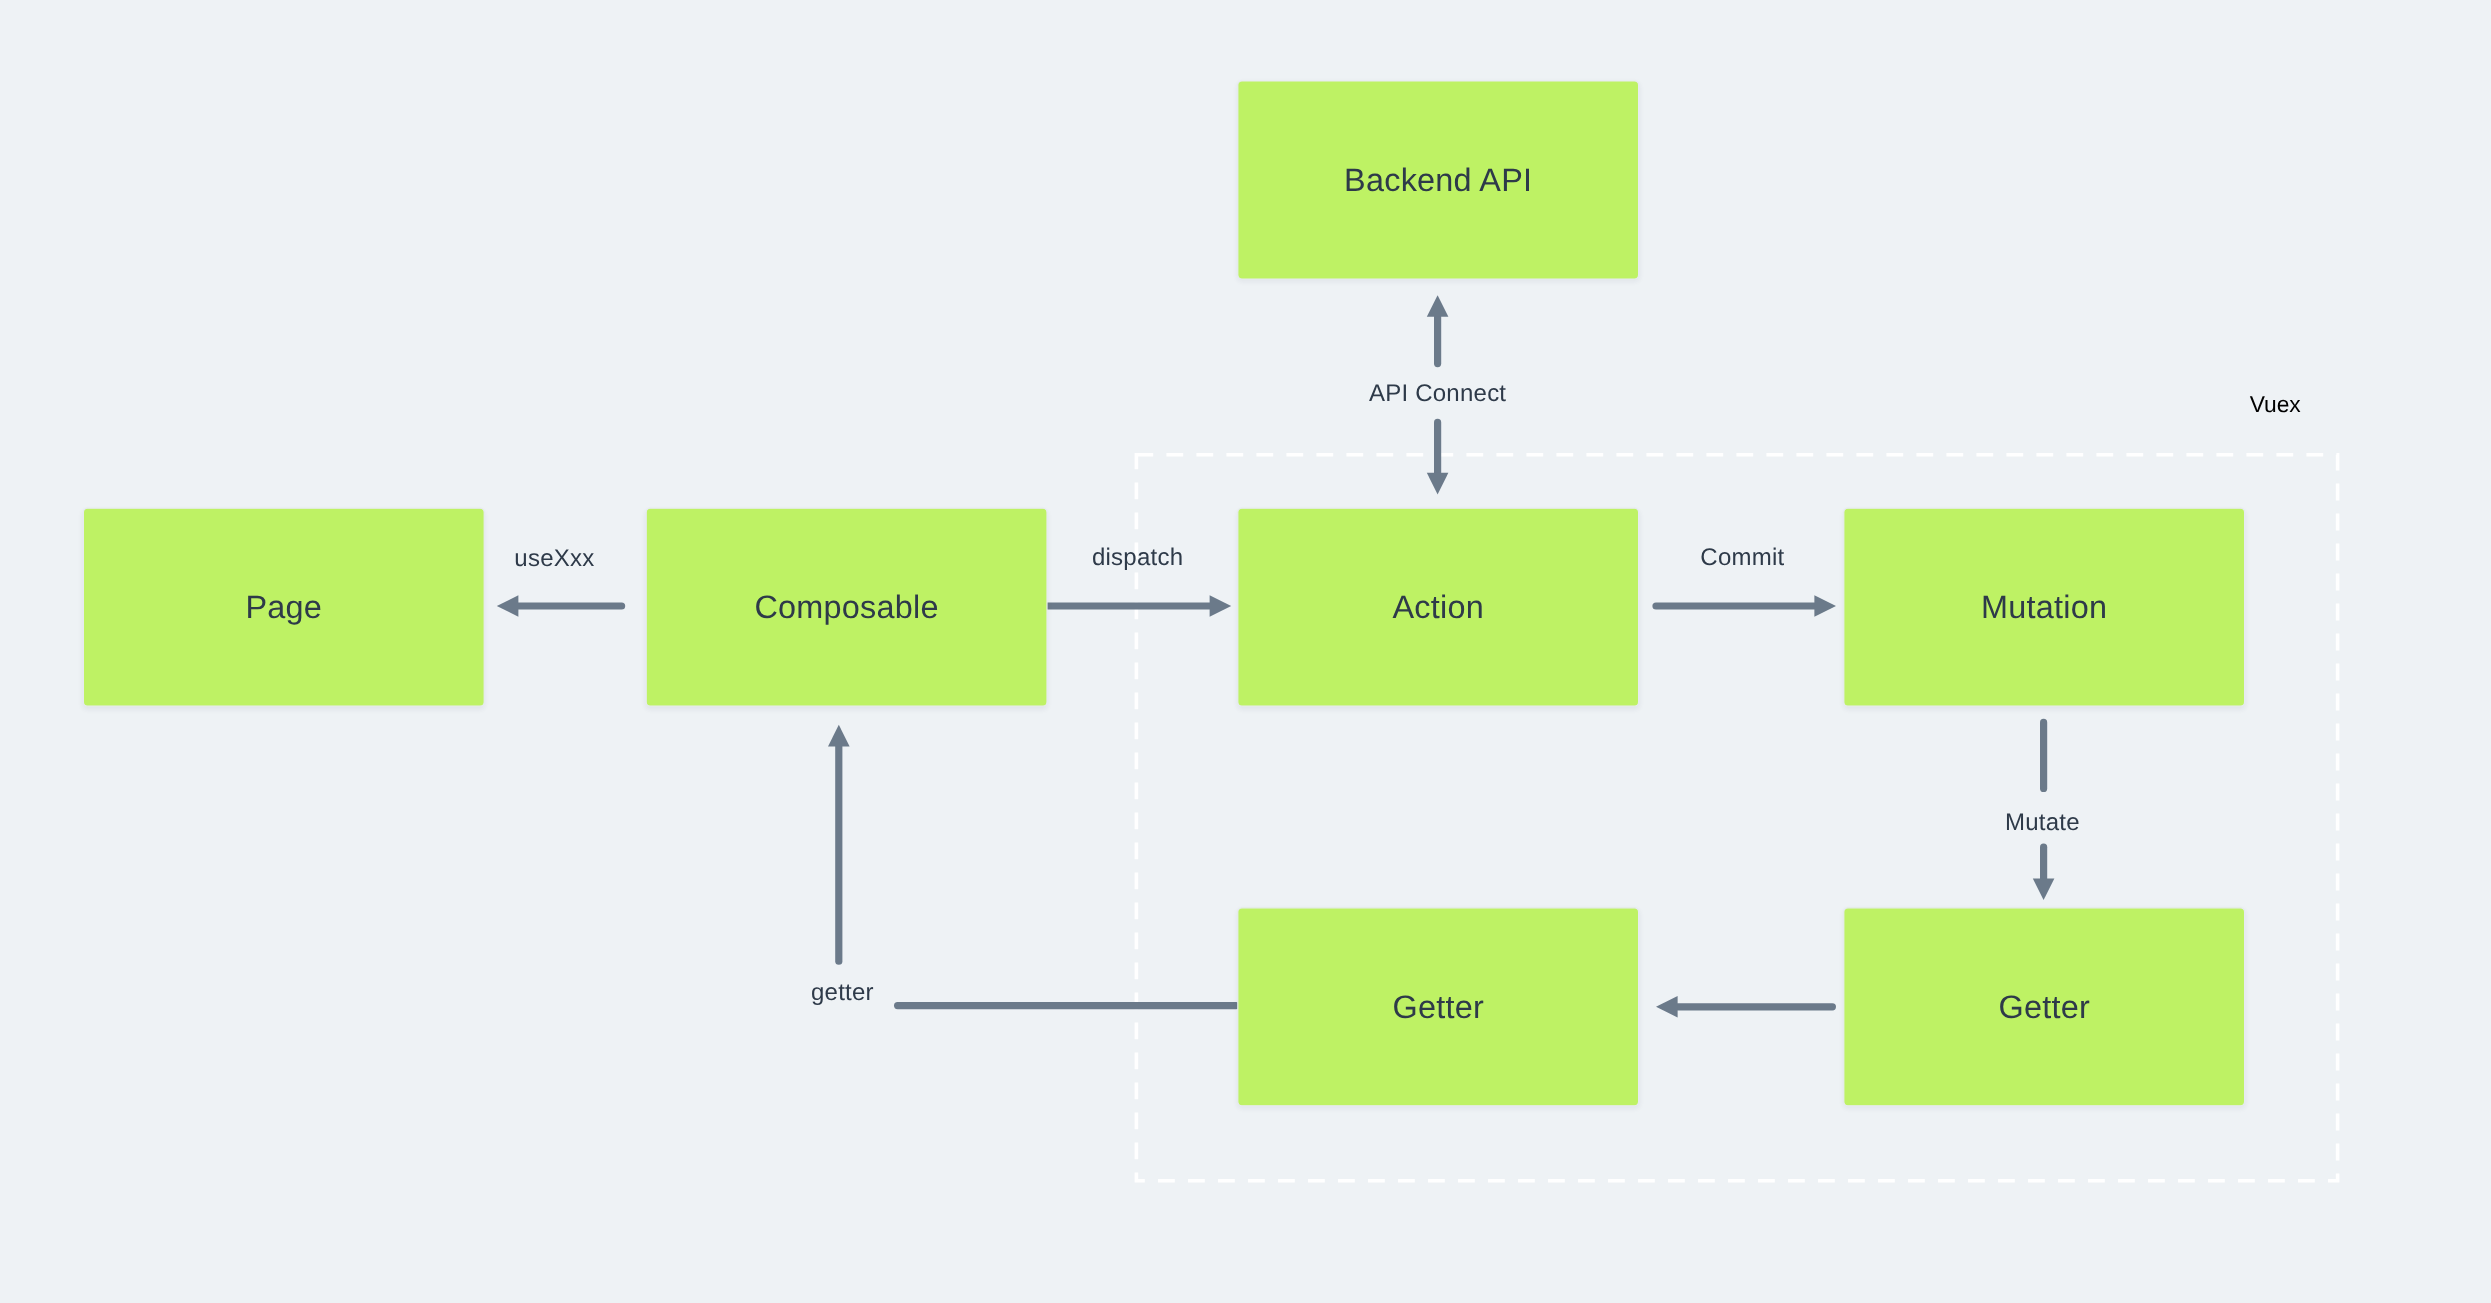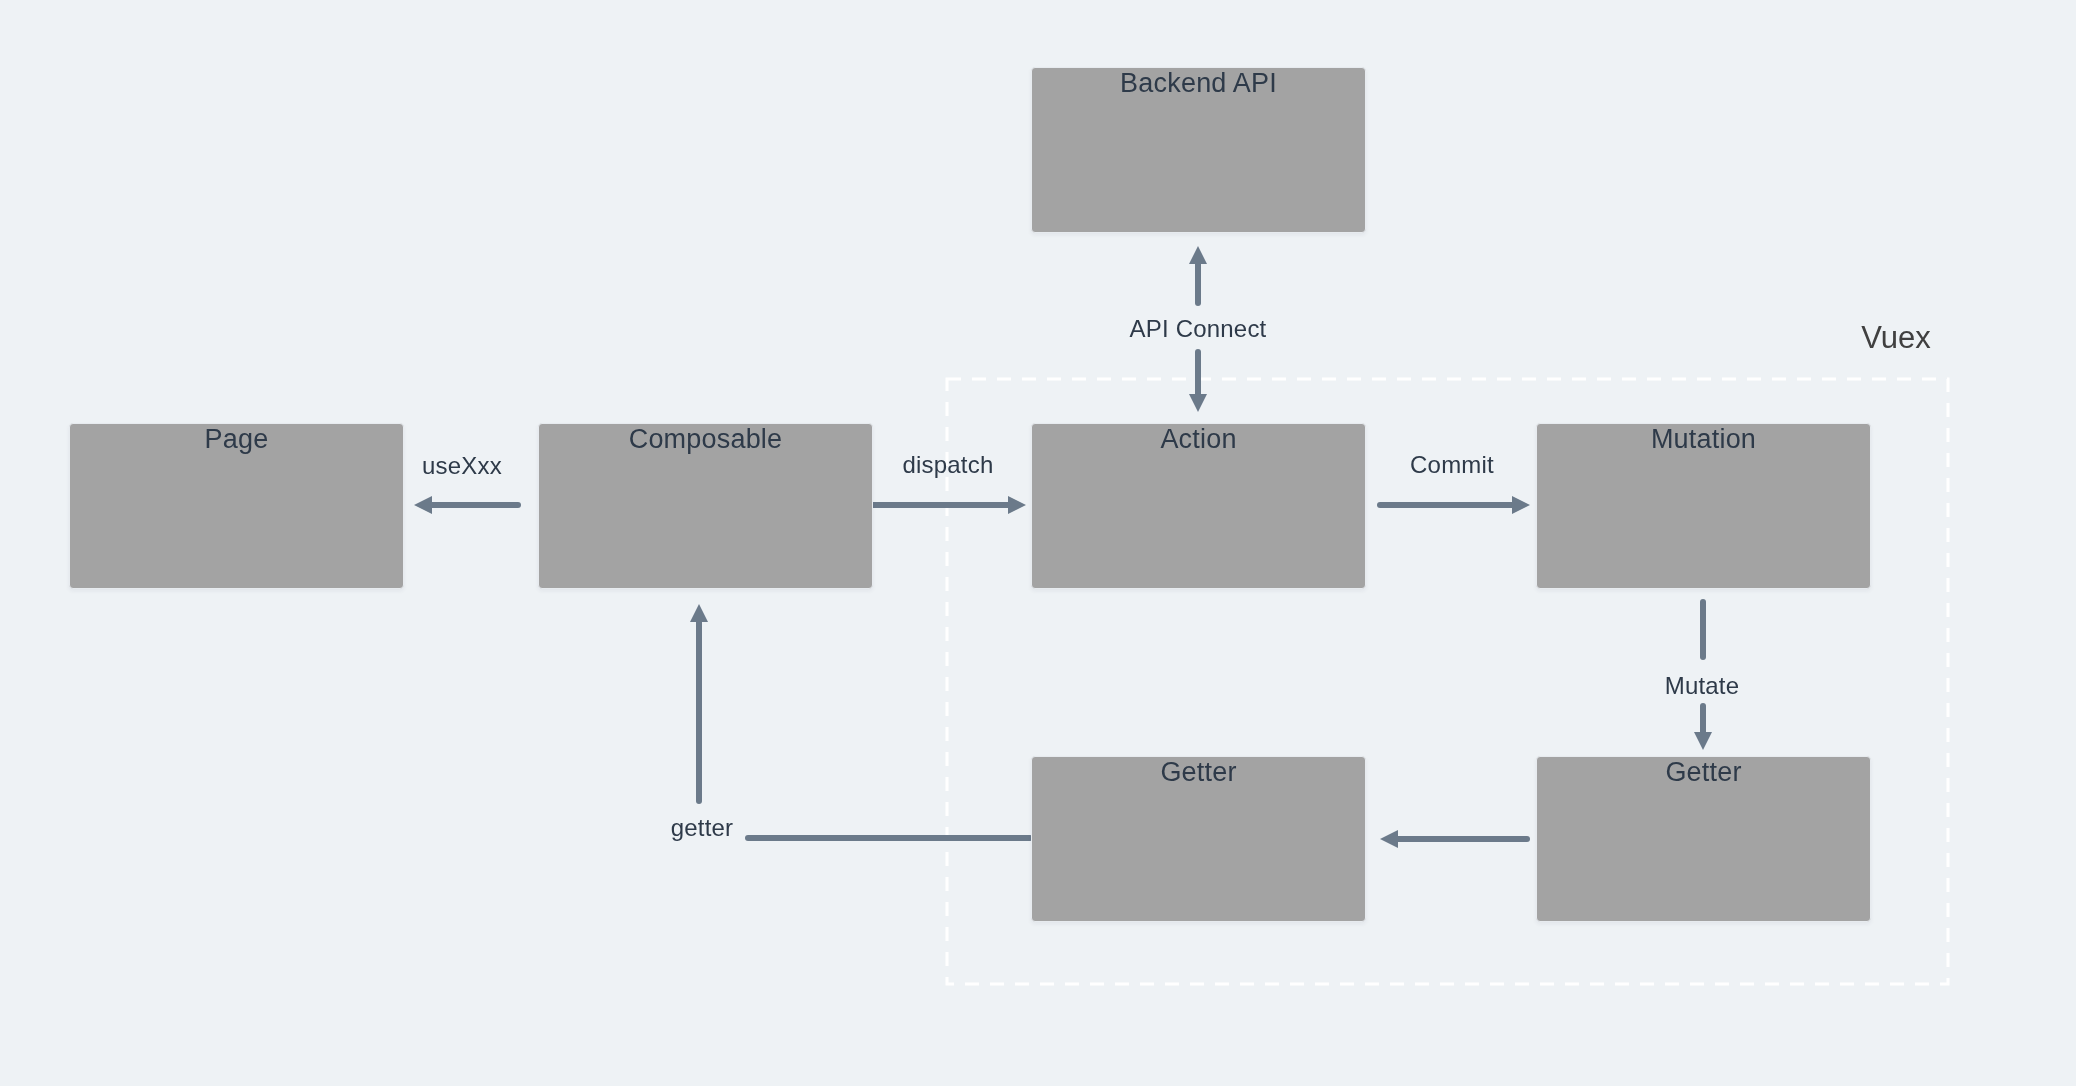--- a/index.html
+++ b/index.html
@@ -19,46 +19,47 @@
     position: absolute;
     left: 0; top: 0;
     width: 2076px;
     height: 1086px;
     pointer-events: none;
   }
   .node {
     position: absolute;
     width: 335px;
     height: 166px;
-    background: #a3a3a3;
+    background: #bef264;
     border: 1px solid #e7ebef;
     border-radius: 4px;
     box-shadow: 0 2px 4px rgba(30, 42, 60, 0.06);
     display: flex;
+    align-items: center;
     justify-content: center;
     box-sizing: border-box;
   }
   .node-label {
     font-size: 27px;
     color: #2e3a49;
     letter-spacing: 0.2px;
   }
   .edge-label {
     position: absolute;
     transform: translate(-50%, -50%);
-    font-size: 24px;
+    font-size: 20px;
     color: #2e3a49;
     white-space: nowrap;
     letter-spacing: 0.2px;
   }
   .group-label {
     position: absolute;
     transform: translate(-50%, -50%);
-    font-size: 31px;
-    color: #404040;
+    font-size: 19px;
+    color: #000000;
     white-space: nowrap;
   }
 </style>
 </head>
 <body>
 
 <div class="canvas">
 
   <svg class="edges" viewBox="0 0 2076 1086" xmlns="http://www.w3.org/2000/svg">
     <defs>

